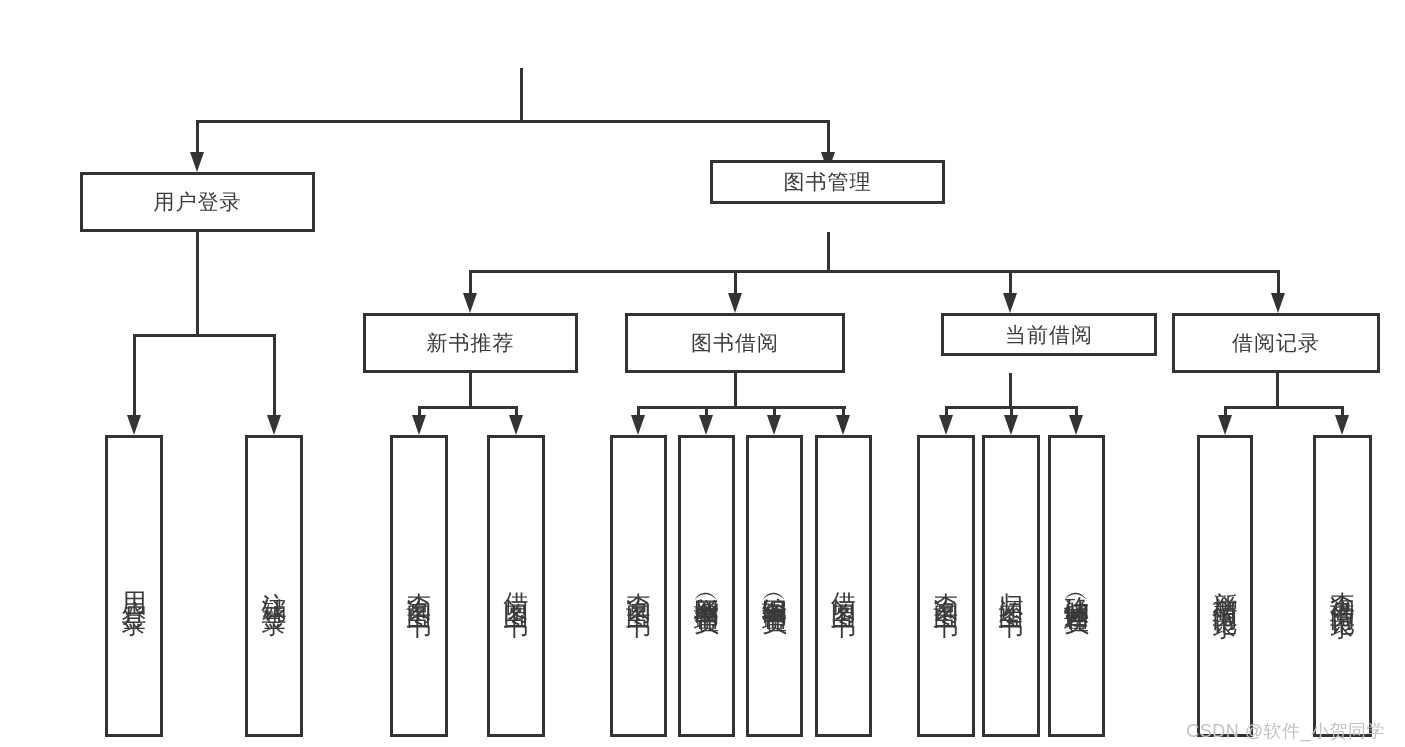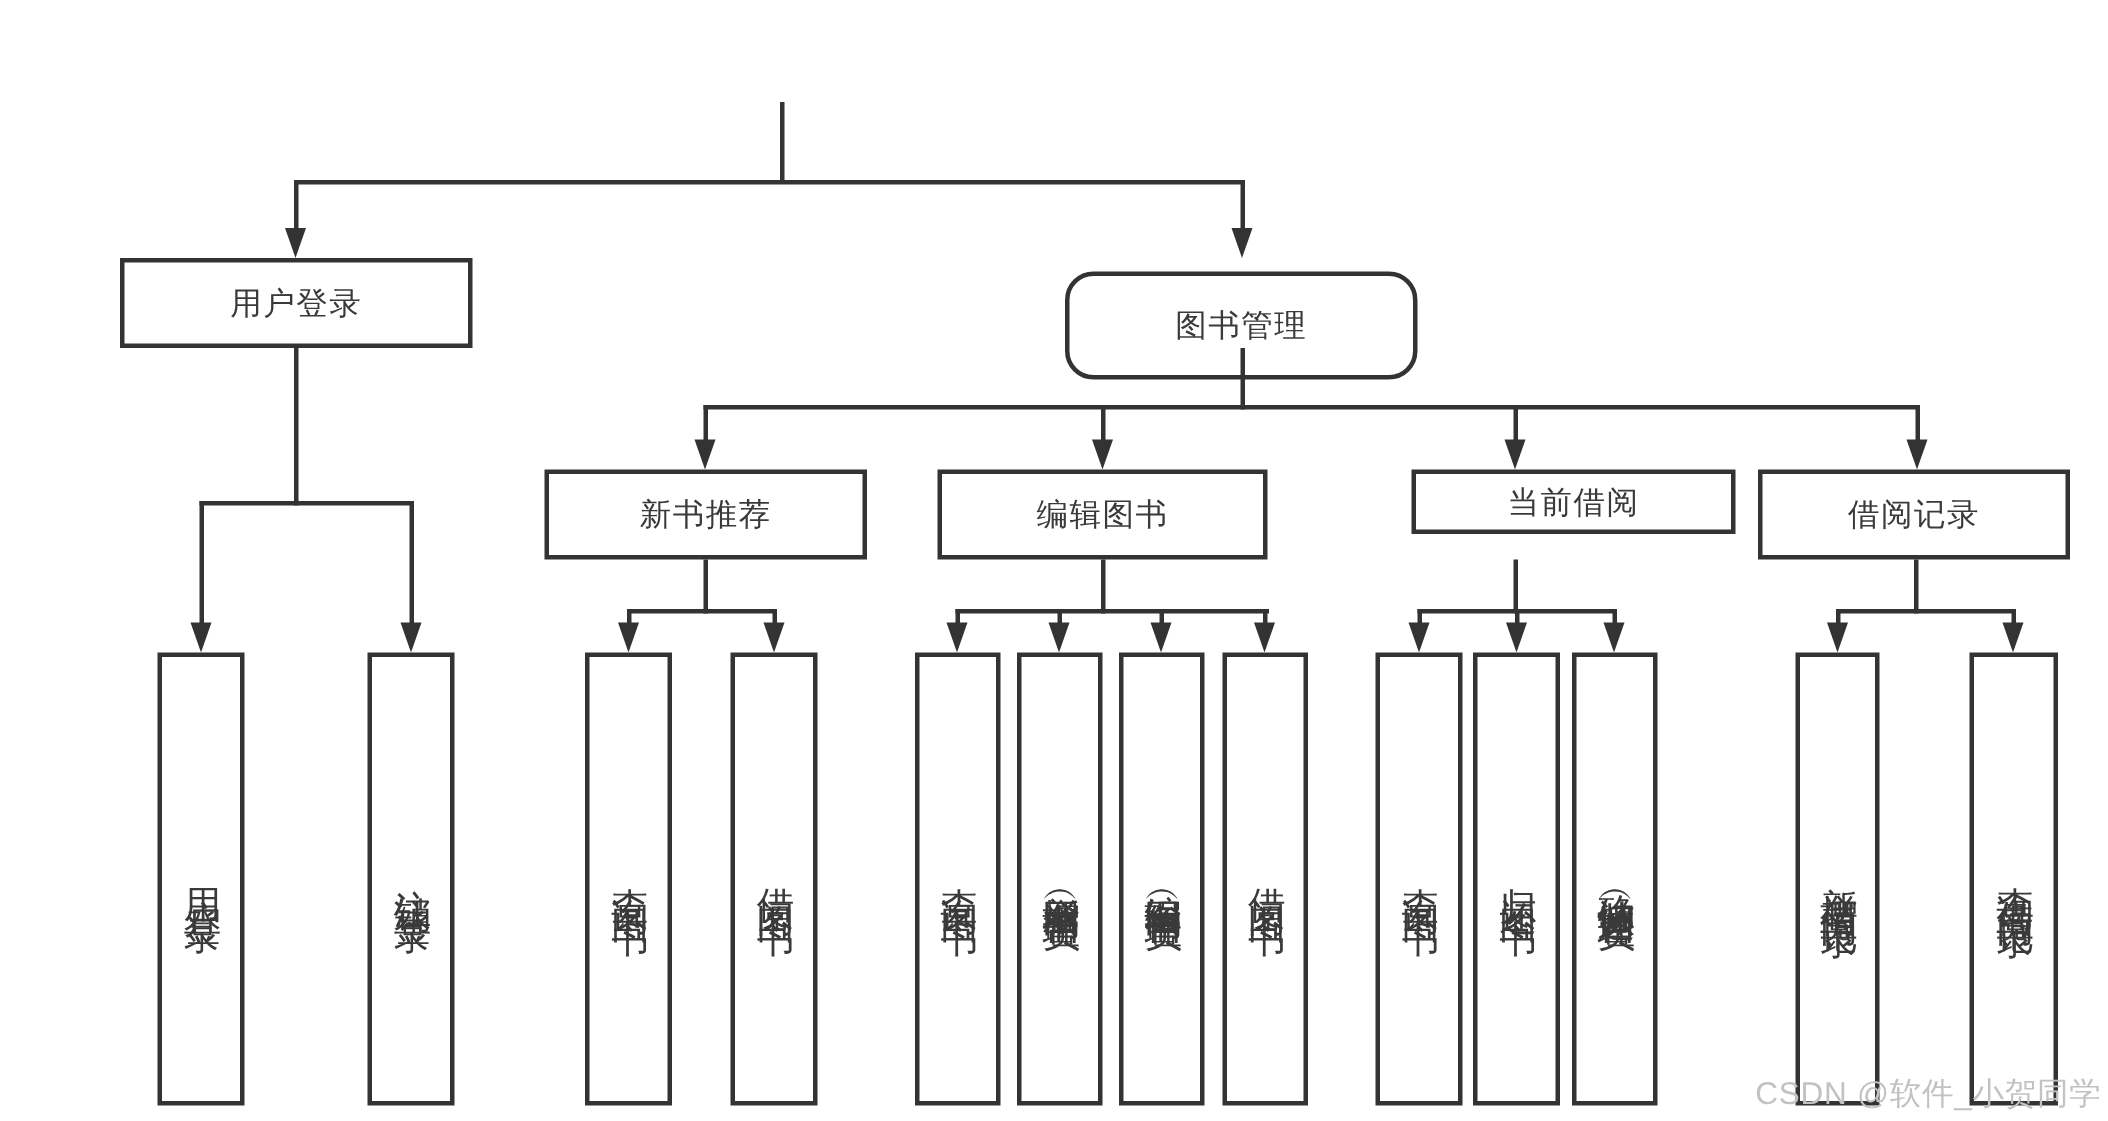--- a/index.html
+++ b/index.html
@@ -39,44 +39,44 @@
   .vline{position:absolute;width:3px;background:#333333;}
   .hline{position:absolute;height:3px;background:#333333;}
   .arrow{
     position:absolute;width:0;height:0;
     border-left:7px solid transparent;
     border-right:7px solid transparent;
     border-top:20px solid #333333;
   }
   .watermark{
     position:absolute;
-    right:4px;
+    right:20px;
     bottom:4px;
-    font-size:21px;
+    font-size:18px;
     color:#c2c2c2;
     letter-spacing:0.5px;
   }
 </style>
 </head>
 <body>
 
 <div id="canvas">
 
 
   <div class="vline" style="left:520px;top:68px;height:54px;"></div>
   <div class="hline" style="left:196px;top:120px;width:634px;"></div>
   <div class="vline" style="left:196px;top:120px;height:34px;"></div>
   <div class="arrow" style="left:190px;top:152px;"></div>
   <div class="vline" style="left:827px;top:120px;height:34px;"></div>
   <div class="arrow" style="left:821px;top:152px;"></div>
 
   <div class="node" style="left:80px;top:172px;width:235px;height:60px;">
     <span>用户登录</span>
   </div>
-  <div class="node" style="left:710px;top:181px;width:235px;height:72px;border-radius:19px;">
+  <div class="node" style="left:710px;top:160px;width:235px;height:44px;">
     <span>图书管理</span>
   </div>
 
   <div class="vline" style="left:196px;top:232px;height:105px;"></div>
   <div class="hline" style="left:133px;top:334px;width:143px;"></div>
   <div class="vline" style="left:133px;top:334px;height:83px;"></div>
   <div class="arrow" style="left:127px;top:415px;"></div>
   <div class="vline" style="left:273px;top:334px;height:83px;"></div>
   <div class="arrow" style="left:267px;top:415px;"></div>
 
@@ -88,21 +88,21 @@
   <div class="arrow" style="left:728px;top:293px;"></div>
   <div class="vline" style="left:1009px;top:270px;height:25px;"></div>
   <div class="arrow" style="left:1003px;top:293px;"></div>
   <div class="vline" style="left:1277px;top:270px;height:25px;"></div>
   <div class="arrow" style="left:1271px;top:293px;"></div>
 
   <div class="node" style="left:363px;top:313px;width:215px;height:60px;text-align:right;">
     <span>新书推荐</span>
   </div>
   <div class="node" style="left:625px;top:313px;width:220px;height:60px;">
-    <span>编辑图书</span>
+    <span>图书借阅</span>
   </div>
   <div class="node" style="left:941px;top:313px;width:216px;height:43px;font-family:Liberation Serif, serif;">
     <span>当前借阅</span>
   </div>
   <div class="node" style="left:1172px;top:313px;width:208px;height:60px;">
     <span>借阅记录</span>
   </div>
 
   <div class="vline" style="left:469px;top:373px;height:36px;"></div>
   <div class="hline" style="left:418px;top:406px;width:100px;"></div>

